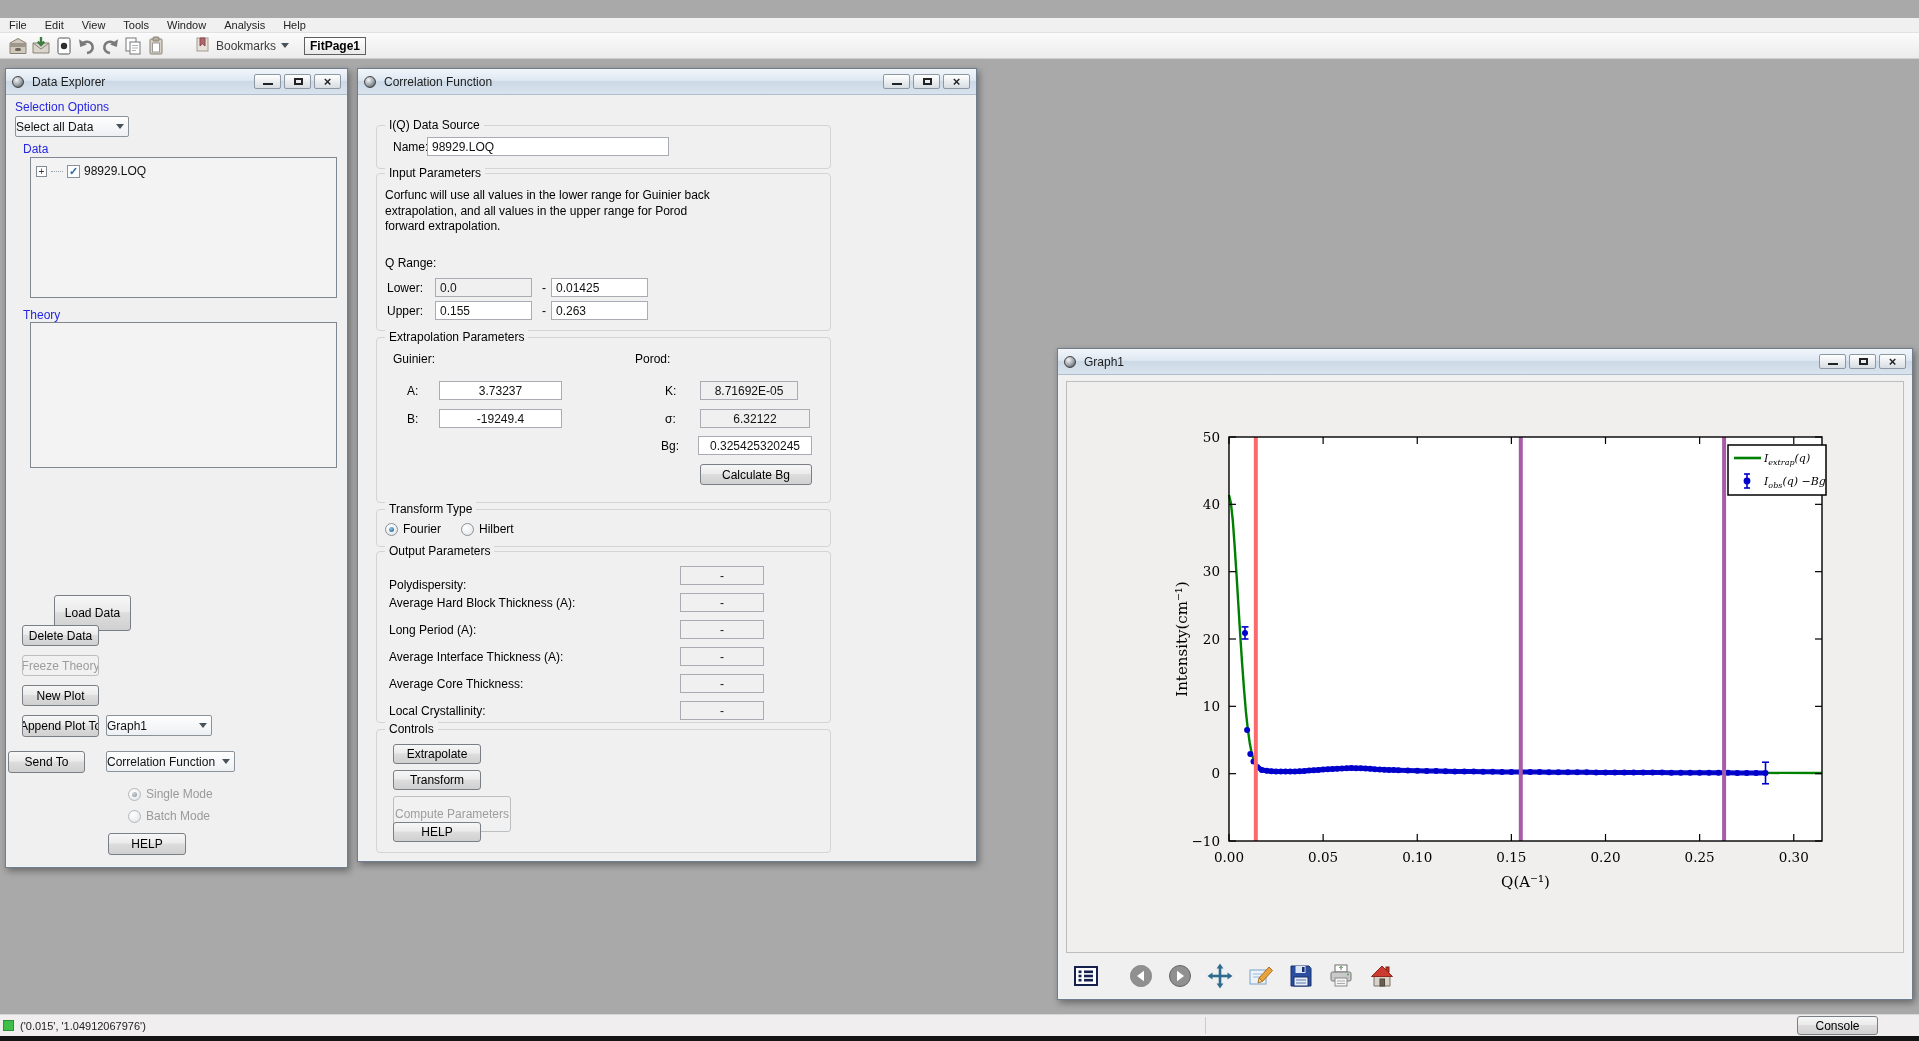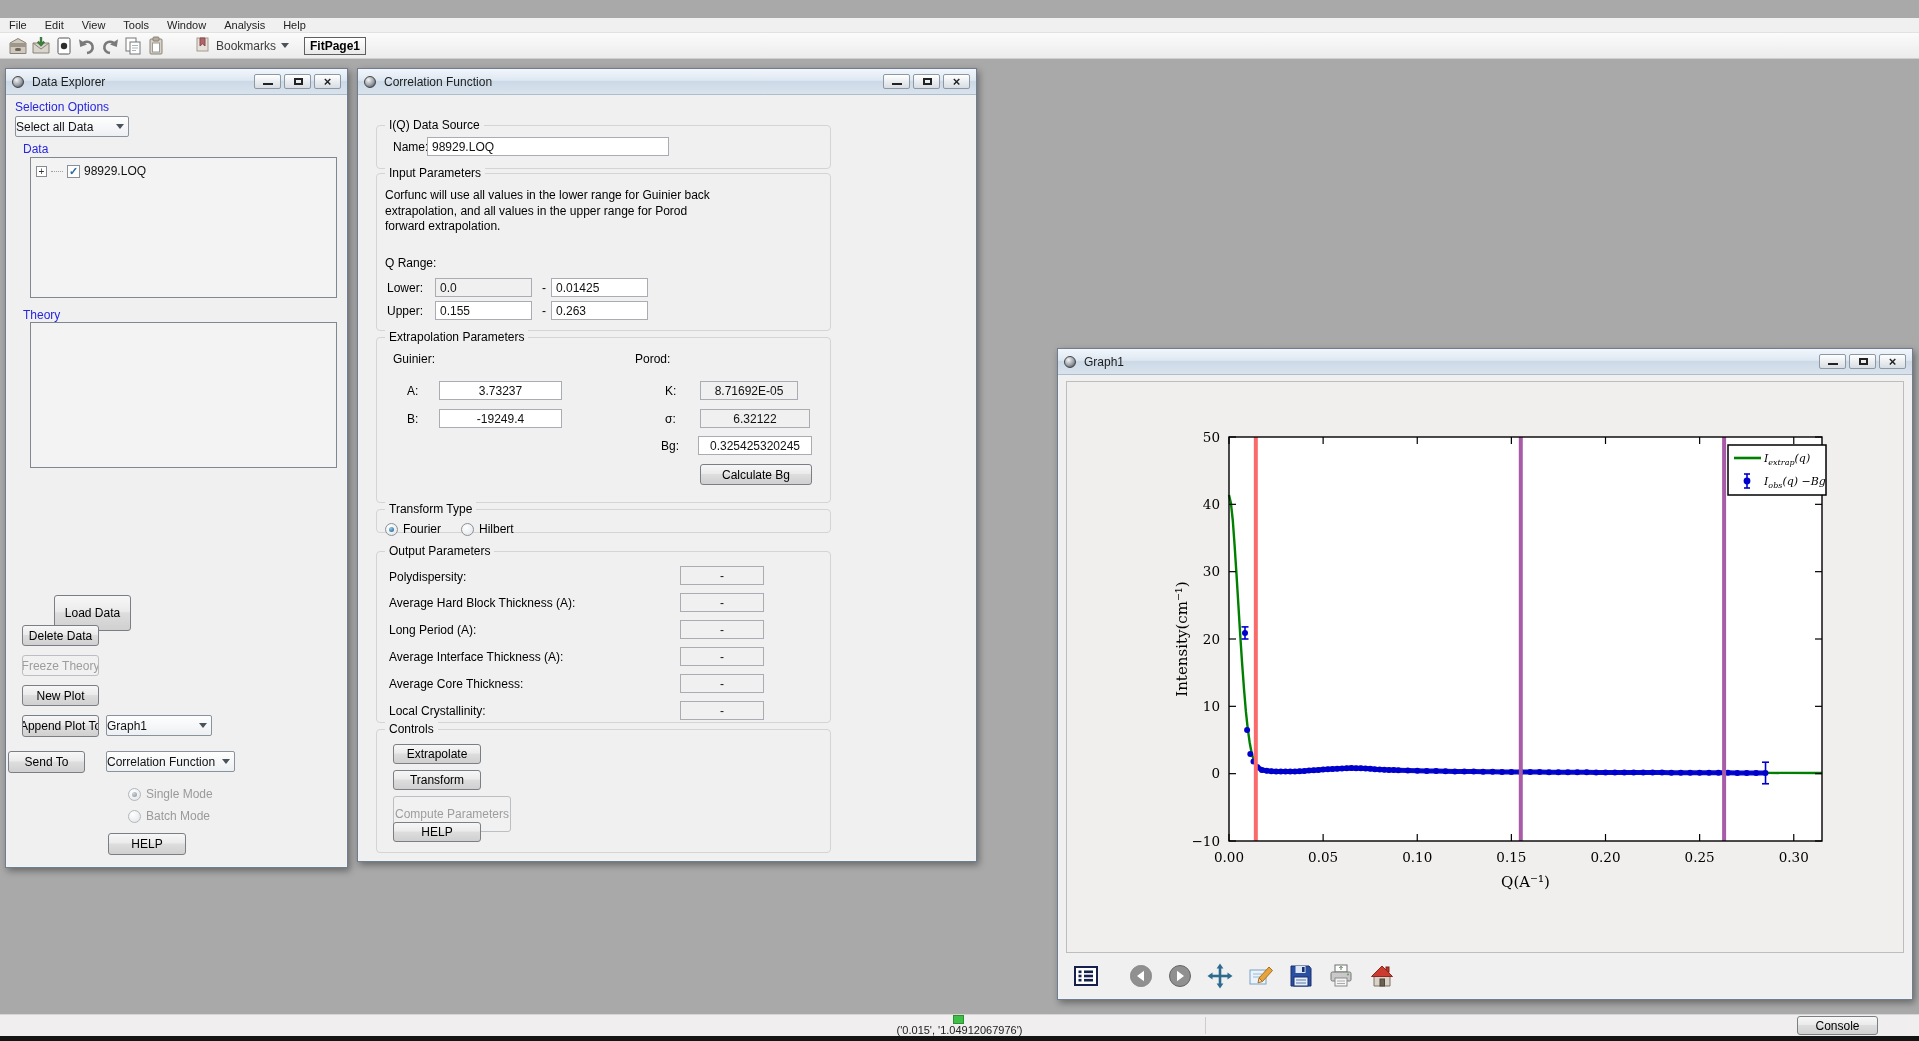--- a/index.html
+++ b/index.html
@@ -89,21 +89,21 @@
   .radio.disabled.sel::after{background:radial-gradient(circle at 35% 30%,#cfd5d9,#8b9298);}
 
   
   .figure{position:absolute;left:8px;top:32px;width:838px;height:572px;background:#f1efed;
     border:1px solid #bdbdbd;}
   .plot-toolbar{position:absolute;left:8px;top:608px;width:838px;height:38px;display:flex;
     align-items:center;gap:15px;padding-left:8px;}
   .ptool{display:flex;align-items:center;justify-content:center;}
 
   .statusbar{position:absolute;left:0;right:0;top:1014px;height:22px;background:#f0eeee;
-    border-top:1px solid #d8d5d5;display:flex;align-items:center;font-size:11px;color:#222;flex-direction:column;}
+    border-top:1px solid #d8d5d5;display:flex;align-items:center;font-size:11px;color:#222;}
   .status-green{width:11px;height:11px;background:#3fbf47;border:1px solid #2c8f33;margin:0 6px 0 3px;}
   .status-divider{position:absolute;left:1205px;top:2px;bottom:2px;width:1px;background:#cfcccc;}
   .console-btn{position:absolute;right:41px;top:1px;width:81px;height:19px;}
   .bottomstrip{position:absolute;left:0;right:0;bottom:0;height:5px;background:#141414;}
 </style>
 </head>
 <body>
 
 <div class="app">
 
@@ -302,31 +302,31 @@
         <div class="label" style="left:258px;top:14px;">Porod:</div>
         <div class="label" style="left:288px;top:46px;">K:</div>
         <div class="field center ro" style="left:323px;top:43px;width:98px;text-align:right;">8.71692E-05</div>
         <div class="label" style="left:288px;top:74px;">σ:</div>
         <div class="field center ro" style="left:323px;top:71px;width:110px;">6.32122</div>
         <div class="label" style="left:284px;top:101px;">Bg:</div>
         <div class="field center" style="left:321px;top:98px;width:114px;">0.325425320245</div>
         <div class="btn" style="left:323px;top:126px;width:112px;height:21px;">Calculate Bg</div>
       </div>
 
-      <div class="group" style="left:18px;top:440px;width:455px;height:24px;">
+      <div class="group" style="left:18px;top:440px;width:455px;height:38px;">
         <span class="glabel">Transform Type</span>
         <div class="radio sel" style="left:8px;top:13px;"></div>
         <div class="label" style="left:26px;top:12px;">Fourier</div>
         <div class="radio" style="left:84px;top:13px;"></div>
         <div class="label" style="left:102px;top:12px;">Hilbert</div>
       </div>
 
       <div class="group" style="left:18px;top:482px;width:455px;height:172px;">
         <span class="glabel">Output Parameters</span>
-        <div class="label" style="left:12px;top:18px;">Polydispersity:</div>
+        <div class="label" style="left:12px;top:26px;">Polydispersity:</div>
         <div class="field center ro" style="left:303px;top:14px;width:84px;">-</div>
         <div class="label" style="left:12px;top:44px;">Average Hard Block Thickness (A):</div>
         <div class="field center ro" style="left:303px;top:41px;width:84px;">-</div>
         <div class="label" style="left:12px;top:71px;">Long Period (A):</div>
         <div class="field center ro" style="left:303px;top:68px;width:84px;">-</div>
         <div class="label" style="left:12px;top:98px;">Average Interface Thickness (A):</div>
         <div class="field center ro" style="left:303px;top:95px;width:84px;">-</div>
         <div class="label" style="left:12px;top:125px;">Average Core Thickness:</div>
         <div class="field center ro" style="left:303px;top:122px;width:84px;">-</div>
         <div class="label" style="left:12px;top:152px;">Local Crystallinity:</div>

